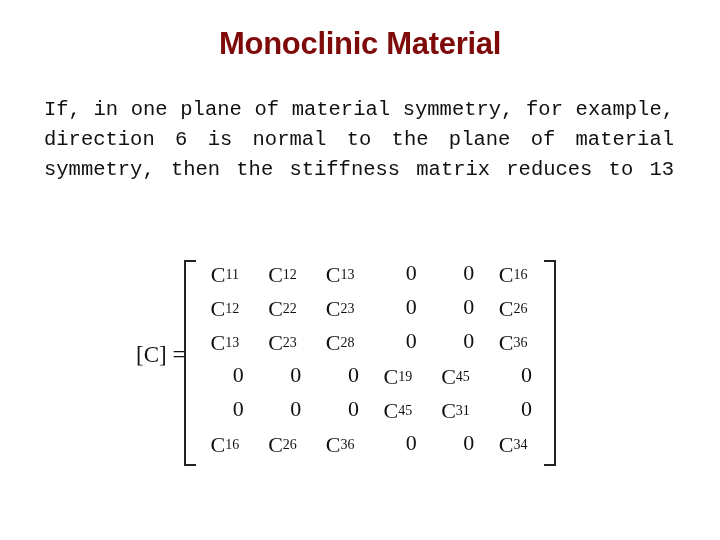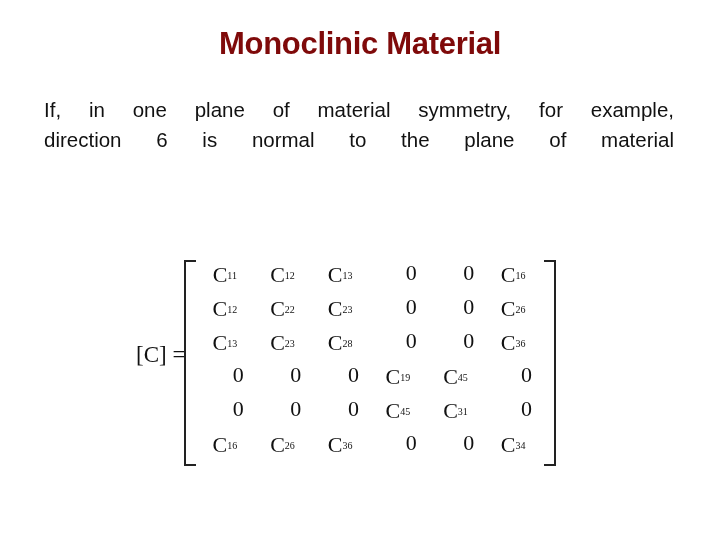--- a/index.html
+++ b/index.html
@@ -1,42 +1,43 @@
 <!DOCTYPE html>
 <html><head>
 <meta charset="utf-8">
 <style>
   html, body { margin:0; padding:0; }
   body { width:720px; height:540px; background:#ffffff; position:relative; overflow:hidden; }
   .title { position:absolute; left:0; top:26px; width:720px; text-align:center;
     font-family:"Liberation Sans", sans-serif; font-weight:bold; font-size:31px; color:#7f0a0a; letter-spacing:-0.3px; }
   .para { position:absolute; left:44px; top:95px; width:630px;
-    font-family:Liberation Sans, sans-serif; font-size:20.5px; line-height:30px; color:#111; }
+    font-family:Liberation Mono, monospace; font-size:20.5px; line-height:30px; color:#111; }
   .para .line { display:block; text-align:justify; text-align-last:justify; white-space:nowrap; }
   .para .line.last { text-align-last:left; }
   .eqn { position:absolute; left:136px; top:256px; width:430px; height:210px;
     font-family:"Liberation Serif", "DejaVu Serif", serif; color:#111; }
   .lhs { position:absolute; left:0; top:86px; font-size:23px; }
   .bracket { position:absolute; top:4px; width:10px; height:202px; border:2px solid #222; }
   .bracket.left { left:48px; border-right:none; }
   .bracket.right { left:408px; border-left:none; }
   .grid { position:absolute; left:60px; top:2px; width:346px; height:204px;
     display:grid; grid-template-columns:repeat(6, 1fr); grid-template-rows:repeat(6, 1fr); }
   .cell { font-size:22px; display:flex; align-items:center; justify-content:center; }
   .cell.zero { justify-content:flex-end; padding-right:10px; align-items:flex-start; padding-top:2px; }
-  .cell sub { font-size:10px; vertical-align:-3px; }
+  .cell sub { font-size:14px; vertical-align:-3px; }
 </style>
 </head>
 <body>
 
 <div class="title">Monoclinic Material</div>
 
 <div class="para">
   <span class="line">If, in one plane of material symmetry, for example,</span>
   <span class="line">direction 6 is normal to the plane of material</span>
+  <span class="line">symmetry, then the stiffness matrix reduces to 13</span>
 </div>
 
 <div class="eqn">
   <div class="lhs">[C] =</div>
   <div class="bracket left"></div>
   <div class="grid" id="matrix-grid">
       <div class="cell">
         <span>C</span>
         <sub>11</sub>
       </div>

